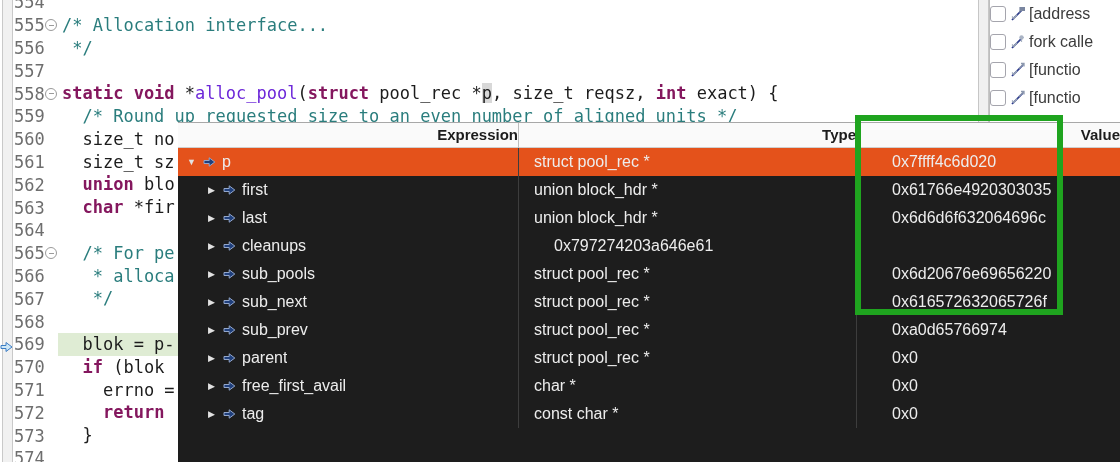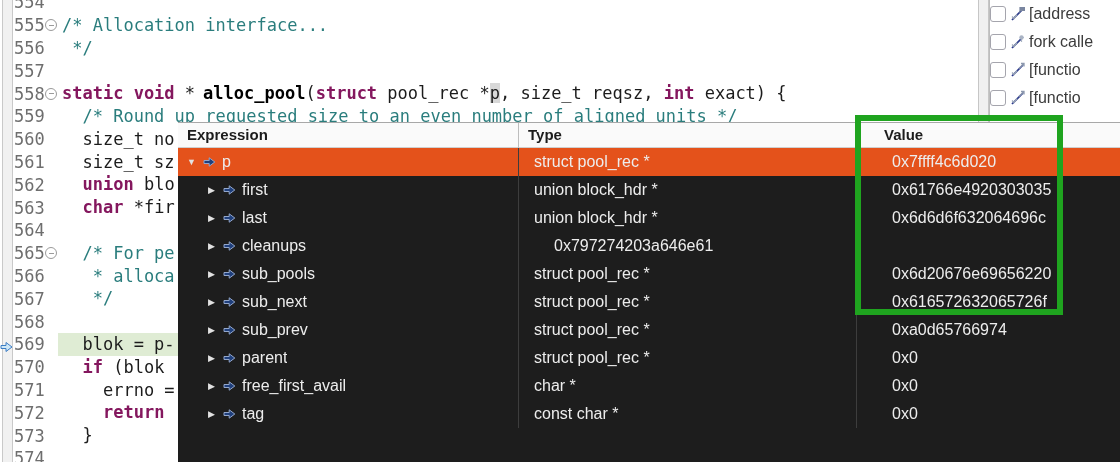--- a/index.html
+++ b/index.html
@@ -14,42 +14,42 @@
              font-family:"DejaVu Sans Mono","Liberation Mono",monospace;font-size:17px;color:#1c1c1c;}
   .line-num{display:inline-block;width:44px;padding-left:14px;box-sizing:border-box;color:#6e6e6e;}
   .fold-cell{display:inline-flex;width:14px;height:100%;align-items:center;justify-content:center;}
   .fold-marker{display:inline-flex;width:10px;height:10px;border:1px solid #9b9b9b;border-radius:50%;
                align-items:center;justify-content:center;background:#fff;}
   .fold-minus{display:inline-block;width:5px;height:1px;background:#9b9b9b;}
   .code-text{display:inline-block;padding-left:4px;height:100%;line-height:22.8px;flex:1;}
   .code-line.current .code-text{background:#dfecd4;}
   .seg-comment{color:#2a7d7d;}
   .seg-keyword{color:#84175e;font-weight:bold;}
-  .seg-func{color:#000000;font-weight:bold;margin-left:8px;}
+  .seg-func{color:#6d28d9;font-weight:normal;}
   .seg-plain{color:#1c1c1c;}
   .seg-occurrence{color:#1c1c1c;background:#d8d8d8;}
   .ip-arrow{position:absolute;left:0px;top:339px;z-index:3;}
 
   
   .editor-scrollbar{position:absolute;left:978px;top:0;width:9px;height:122px;background:#f0f0f0;
                     border-left:1px solid #c6c6c6;border-right:1px solid #c6c6c6;z-index:4;}
 
   
   .breakpoints-panel{position:absolute;left:989px;top:0;width:131px;height:122px;background:#fff;
                      border-left:1px solid #bdbdbd;overflow:hidden;z-index:4;}
   .bp-item{display:flex;align-items:center;height:28px;gap:3px;white-space:nowrap;}
   .bp-checkbox{display:inline-block;width:14px;height:14px;border:1px solid #a5a5ad;border-radius:3px;
                background:#fff;flex:0 0 auto;}
   .bp-icon{display:inline-flex;width:17px;height:17px;flex:0 0 auto;}
   .bp-label{font-size:16px;color:#3b3b3b;}
 
   
   .popup{position:absolute;left:178px;top:122px;width:942px;height:340px;background:#1d1d1d;z-index:20;}
   .popup-header{position:relative;display:flex;height:26px;background:#fafafa;border-top:1px solid #a8a8a8;
-                border-bottom:1px solid #cfcfcf;box-sizing:border-box;color:#1c1c1c;font-weight:bold;font-size:15px;}
+                border-bottom:1px solid #cfcfcf;box-sizing:border-box;color:#1c1c1c;font-weight:bold;font-size:15px;text-align:right;}
   .hdr-cell{line-height:24px;box-sizing:border-box;overflow:hidden;}
   .hdr-expression{width:340px;padding-left:9px;}
   .hdr-type{width:338px;padding-left:10px;}
   .hdr-value{flex:1;padding-left:28px;}
   .hdr-sep{position:absolute;top:0;width:1px;height:26px;background:#bdbdbd;}
   .hdr-sep.s1{left:340px;} .hdr-sep.s2{left:678px;}
   .body-sep{position:absolute;top:26px;width:1px;height:280px;background:#3d3d3d;}
   .body-sep.s1{left:340px;} .body-sep.s2{left:678px;}
   .expr-row{display:flex;height:28px;line-height:28px;font-size:16px;color:#ededed;}
   .expr-row.selected{background:#e4521b;}

